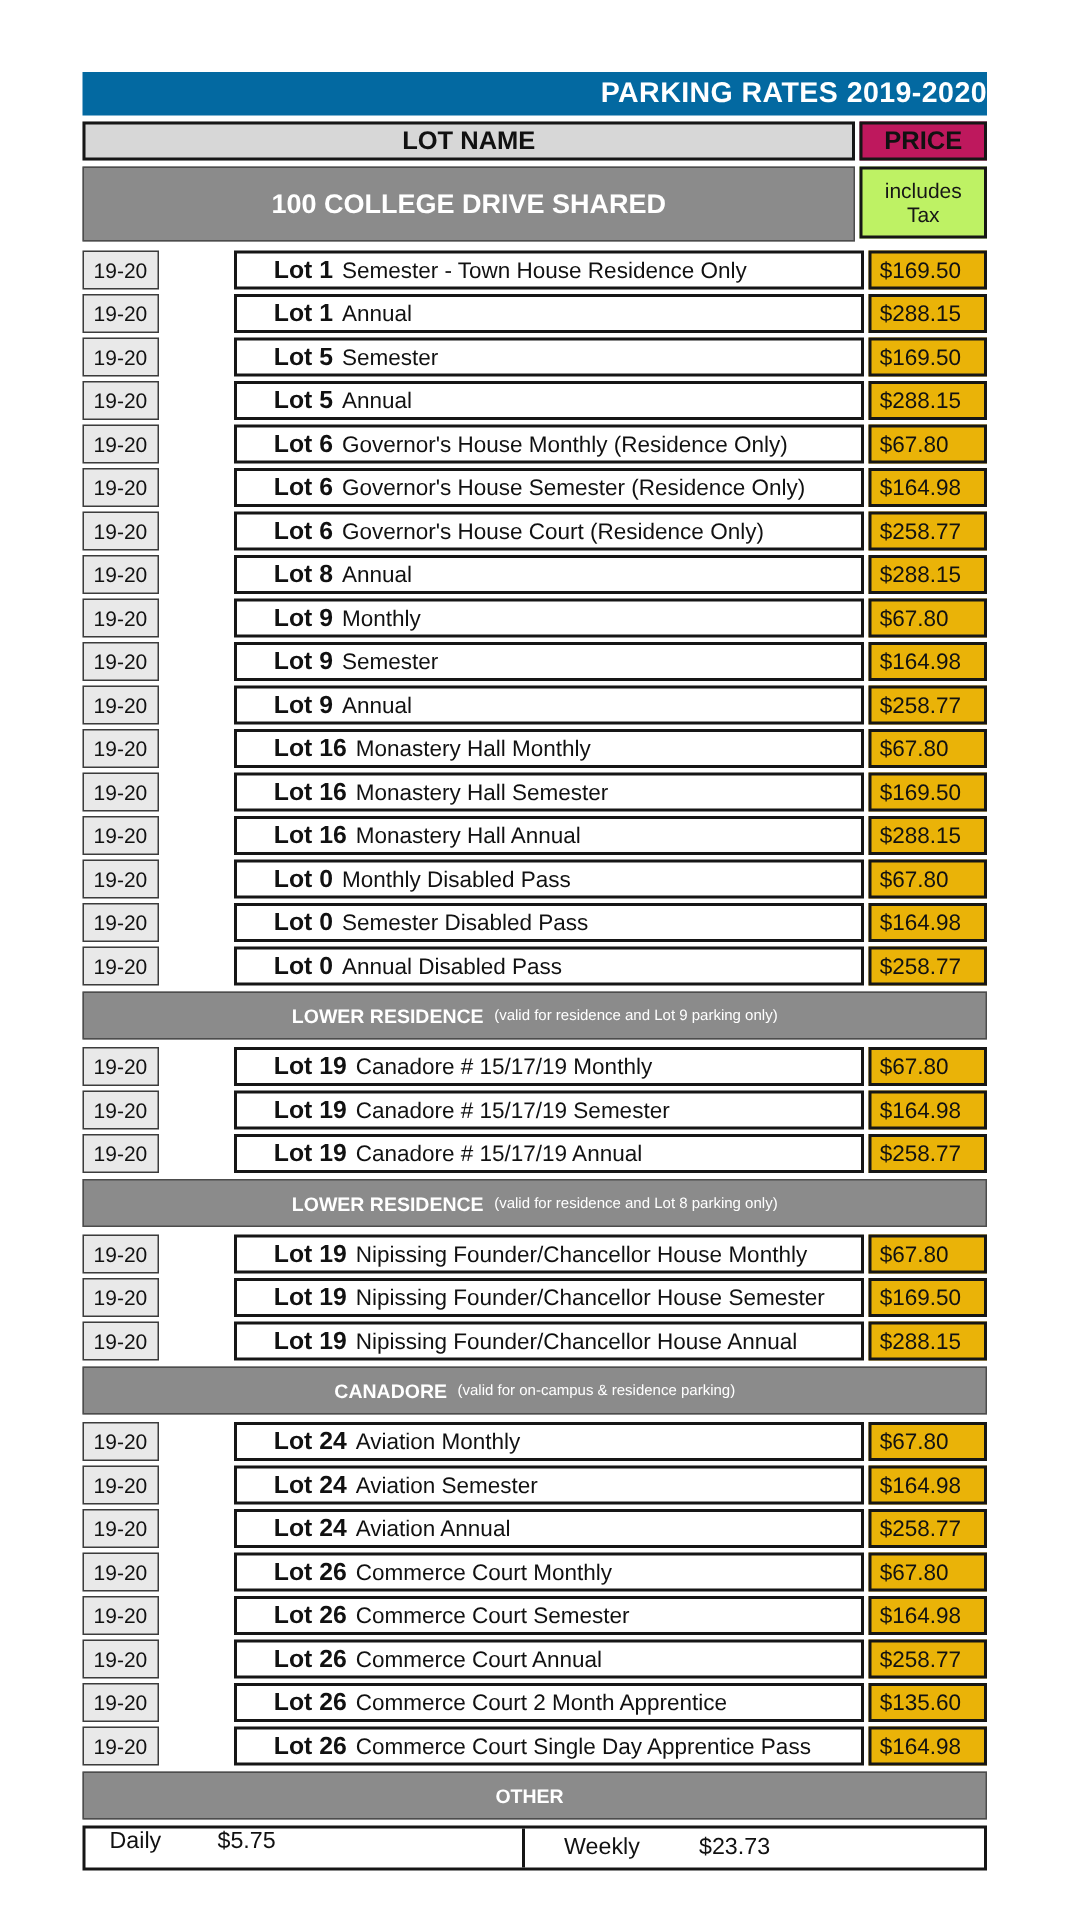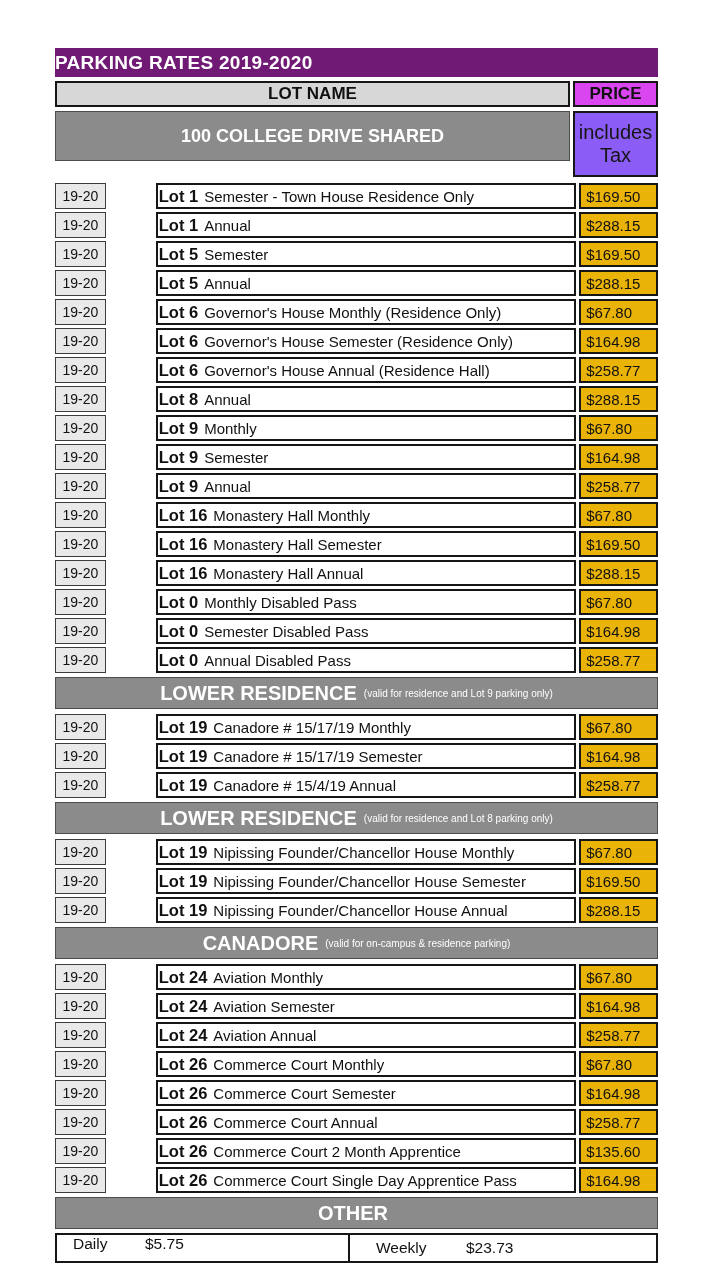--- a/index.html
+++ b/index.html
@@ -7,79 +7,79 @@
     width:713px;height:1275px;
     font-family:"Liberation Sans", sans-serif;
     color:#111;
     overflow:hidden;
   }
   .page{padding:48px 0 0 55px;}
   .table{width:603px;}
 
   
   .title-bar{
-    height:29px;background:#701a75;color:#fff;
-    display:flex;align-items:center;justify-content:flex-start;
+    height:29px;background:#0369a1;color:#fff;
+    display:flex;align-items:center;justify-content:flex-end;
     font-weight:bold;font-size:19px;letter-spacing:.3px;
     margin-bottom:4px;
   }
 
   
   .trow{display:flex;gap:3px;margin-bottom:3px;}
   .cell{box-sizing:border-box;display:flex;align-items:center;}
 
   
   .hdr-row{margin-bottom:4px;}
   .lotname-cell{
     width:515px;height:26px;background:#d7d7d7;border:2px solid #161616;
     justify-content:center;font-weight:bold;font-size:17px;
   }
   .price-head-cell{
-    width:85px;height:26px;background:#d946ef;border:2px solid #161616;
+    width:85px;height:26px;background:#be185d;border:2px solid #161616;
     justify-content:center;font-weight:bold;font-size:17px;
   }
 
   
   .sec-row{margin-bottom:6px;}
   .sec-cell{
     width:515px;height:50px;background:#8b8b8b;border:1px solid #4c4c4c;
     color:#fff;justify-content:center;text-align:center;
     line-height:1.25;
   }
   .sec-name{font-weight:bold;font-size:18px;}
   .sec-note{font-size:14.5px;}
   .includes-cell{
-    width:85px;height:66px;background:#8b5cf6;border:2px solid #161616;
+    width:85px;height:48px;background:#bef264;border:2px solid #161616;
     flex-direction:column;justify-content:center;text-align:center;
-    font-size:20px;line-height:1.15;color:#161616;
+    font-size:14px;line-height:1.15;color:#161616;
   }
 
   
   .row-year{
     width:55px;height:26px;background:#e9e9e9;border:1.5px solid #3c3c3c;
     justify-content:center;font-size:14px;
   }
   .row-name{
     width:457px;height:26px;background:#fff;border:2px solid #161616;
-    padding-left:1px;white-space:nowrap;overflow:hidden;margin-left:47px;
+    padding-left:25px;white-space:nowrap;overflow:hidden;margin-left:47px;
   }
   .row-name .lot{font-weight:bold;font-size:16.5px;margin-right:6px;}
   .row-name .desc{font-size:15px;}
   .row-price{
     width:85px;height:26px;background:#eab308;border:2px solid #161616;
     padding-left:5px;font-size:15px;
   }
 
   
   .band{
     height:32px;background:#8b8b8b;border:1px solid #4c4c4c;color:#fff;
     display:flex;align-items:center;justify-content:center;
     margin:4px 0 5px 0;box-sizing:border-box;white-space:nowrap;
   }
-  .band .band-name{font-weight:bold;font-size:20px;margin-right:7px;}
+  .band .band-name{font-weight:bold;font-size:13px;margin-right:7px;}
   .band .band-note{font-size:10px;}
 
   
   .other-band{margin:4px 0 4px 0;}
   .daily-row{
     display:flex;border:2px solid #161616;height:30px;box-sizing:border-box;
     font-size:15.5px;
   }
   .daily-cell{
     flex:0 0 293px;border-right:2px solid #161616;
@@ -164,21 +164,21 @@
     <div class="cell row-name">
       <span class="lot">Lot 6</span>
       <span class="desc">Governor's House Semester (Residence Only)</span>
     </div>
     <div class="cell row-price">$164.98</div>
   </div>
         <div class="trow">
     <div class="cell row-year">19-20</div>
     <div class="cell row-name">
       <span class="lot">Lot 6</span>
-      <span class="desc">Governor's House Annual (Residence Hall)</span>
+      <span class="desc">Governor's House Court (Residence Only)</span>
     </div>
     <div class="cell row-price">$258.77</div>
   </div>
         <div class="trow">
     <div class="cell row-year">19-20</div>
     <div class="cell row-name">
       <span class="lot">Lot 8</span>
       <span class="desc">Annual</span>
     </div>
     <div class="cell row-price">$288.15</div>
@@ -272,21 +272,21 @@
     <div class="cell row-name">
       <span class="lot">Lot 19</span>
       <span class="desc">Canadore # 15/17/19 Semester</span>
     </div>
     <div class="cell row-price">$164.98</div>
   </div>
         <div class="trow">
     <div class="cell row-year">19-20</div>
     <div class="cell row-name">
       <span class="lot">Lot 19</span>
-      <span class="desc">Canadore # 15/4/19 Annual</span>
+      <span class="desc">Canadore # 15/17/19 Annual</span>
     </div>
     <div class="cell row-price">$258.77</div>
   </div>
         <div class="band">
     <span class="band-name">LOWER RESIDENCE</span>
     <span class="band-note">(valid for residence and Lot 8 parking only)</span>
   </div>
         <div class="trow">
     <div class="cell row-year">19-20</div>
     <div class="cell row-name">

